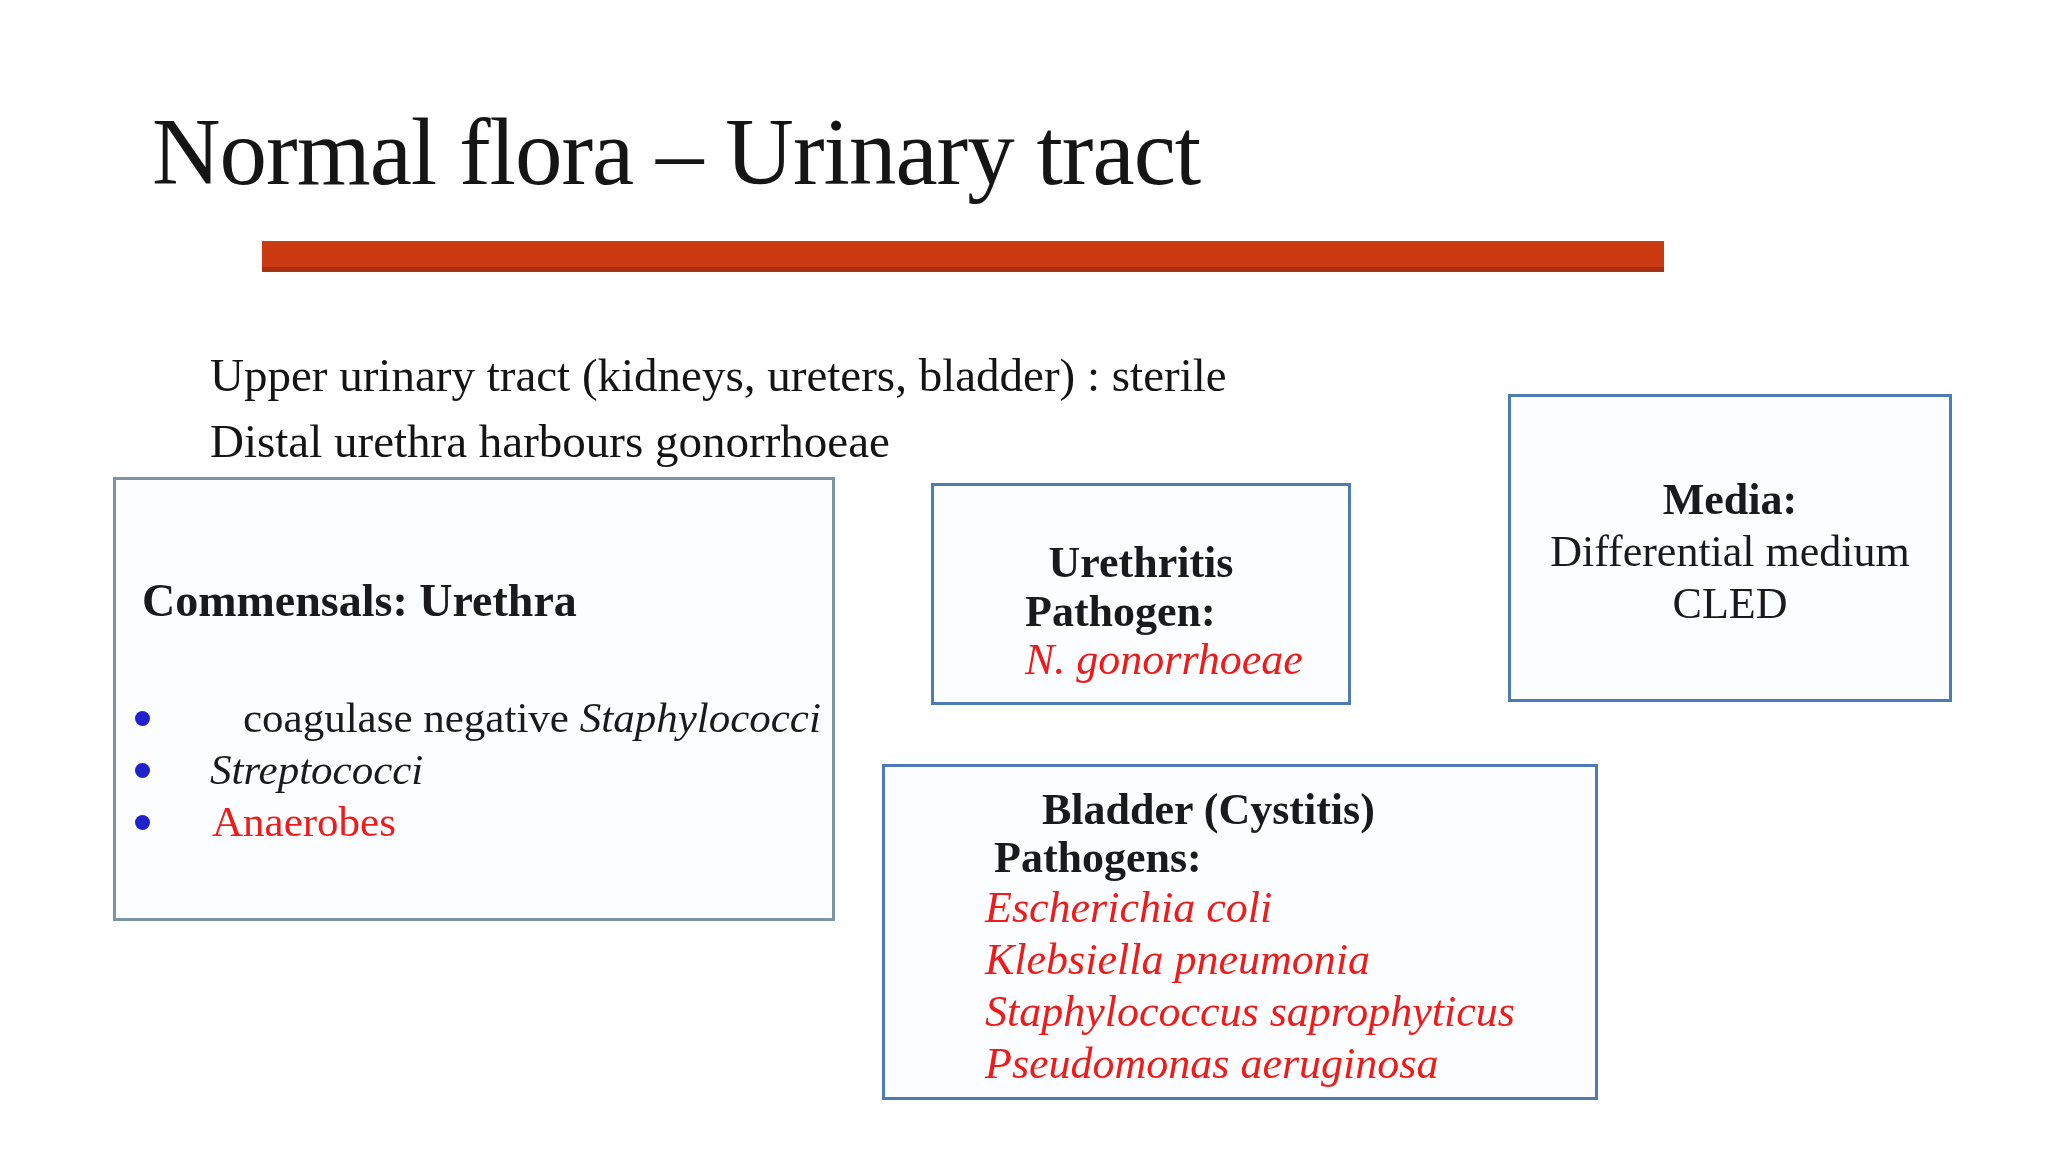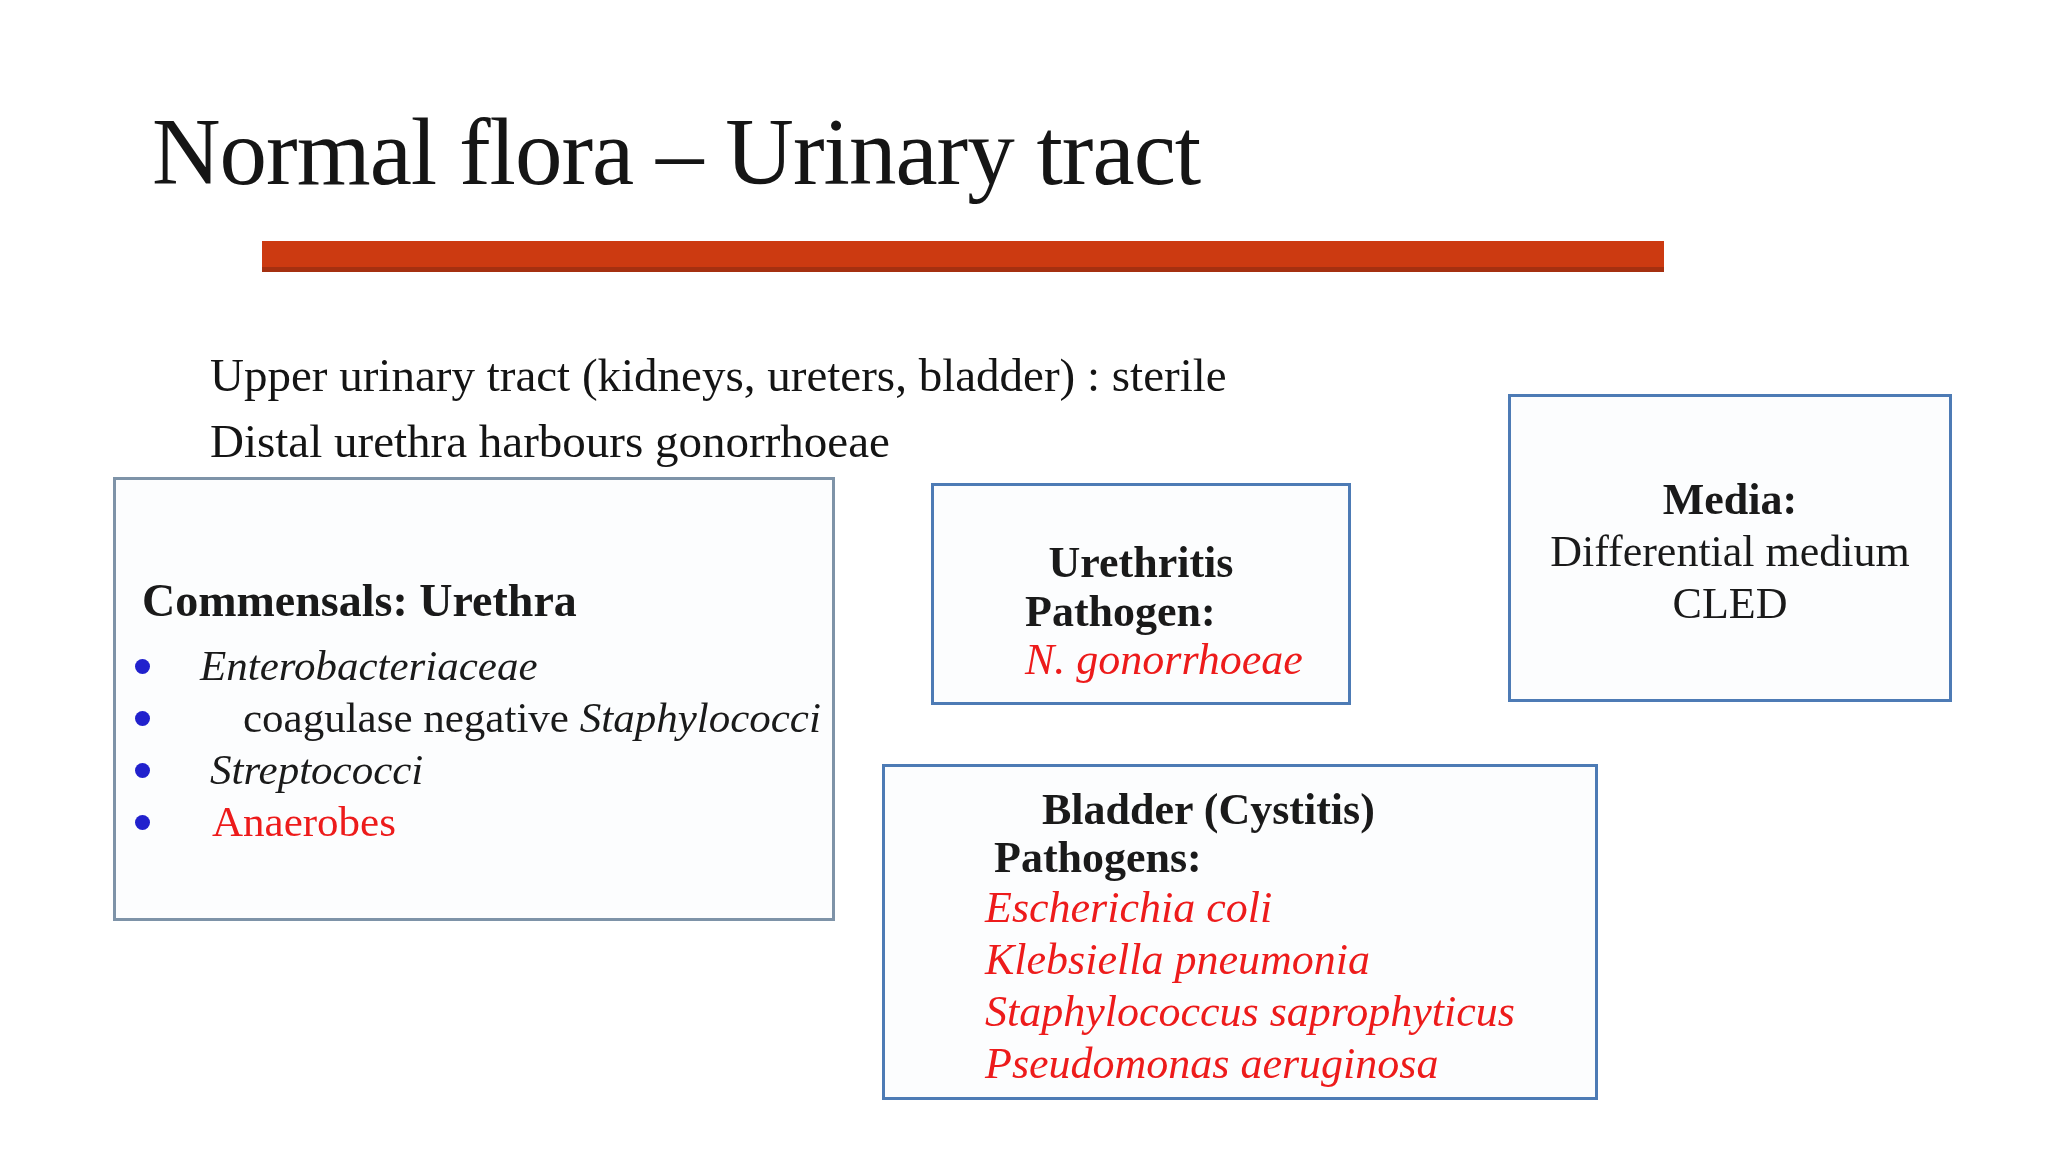--- a/index.html
+++ b/index.html
@@ -93,24 +93,20 @@
   <div class="title-bar"></div>
 
   <div class="intro">
     <div>Upper urinary tract (kidneys, ureters, bladder) : sterile</div>
     <div>Distal urethra harbours gonorrhoeae</div>
   </div>
 
   <div class="box box-commensals">
     <div class="heading">Commensals: Urethra</div>
 
-    <div class="b-row row1">
-      <span class="dot"></span>
-      <span class="b-text"><span></span><span class="ital">Enterobacteriaceae</span></span>
-    </div>
     <div class="b-row row2">
       <span class="dot"></span>
       <span class="b-text"><span>coagulase negative </span><span class="ital">Staphylococci</span></span>
     </div>
     <div class="b-row row3">
       <span class="dot"></span>
       <span class="b-text"><span></span><span class="ital">Streptococci</span></span>
     </div>
     <div class="b-row row4">
       <span class="dot"></span>

